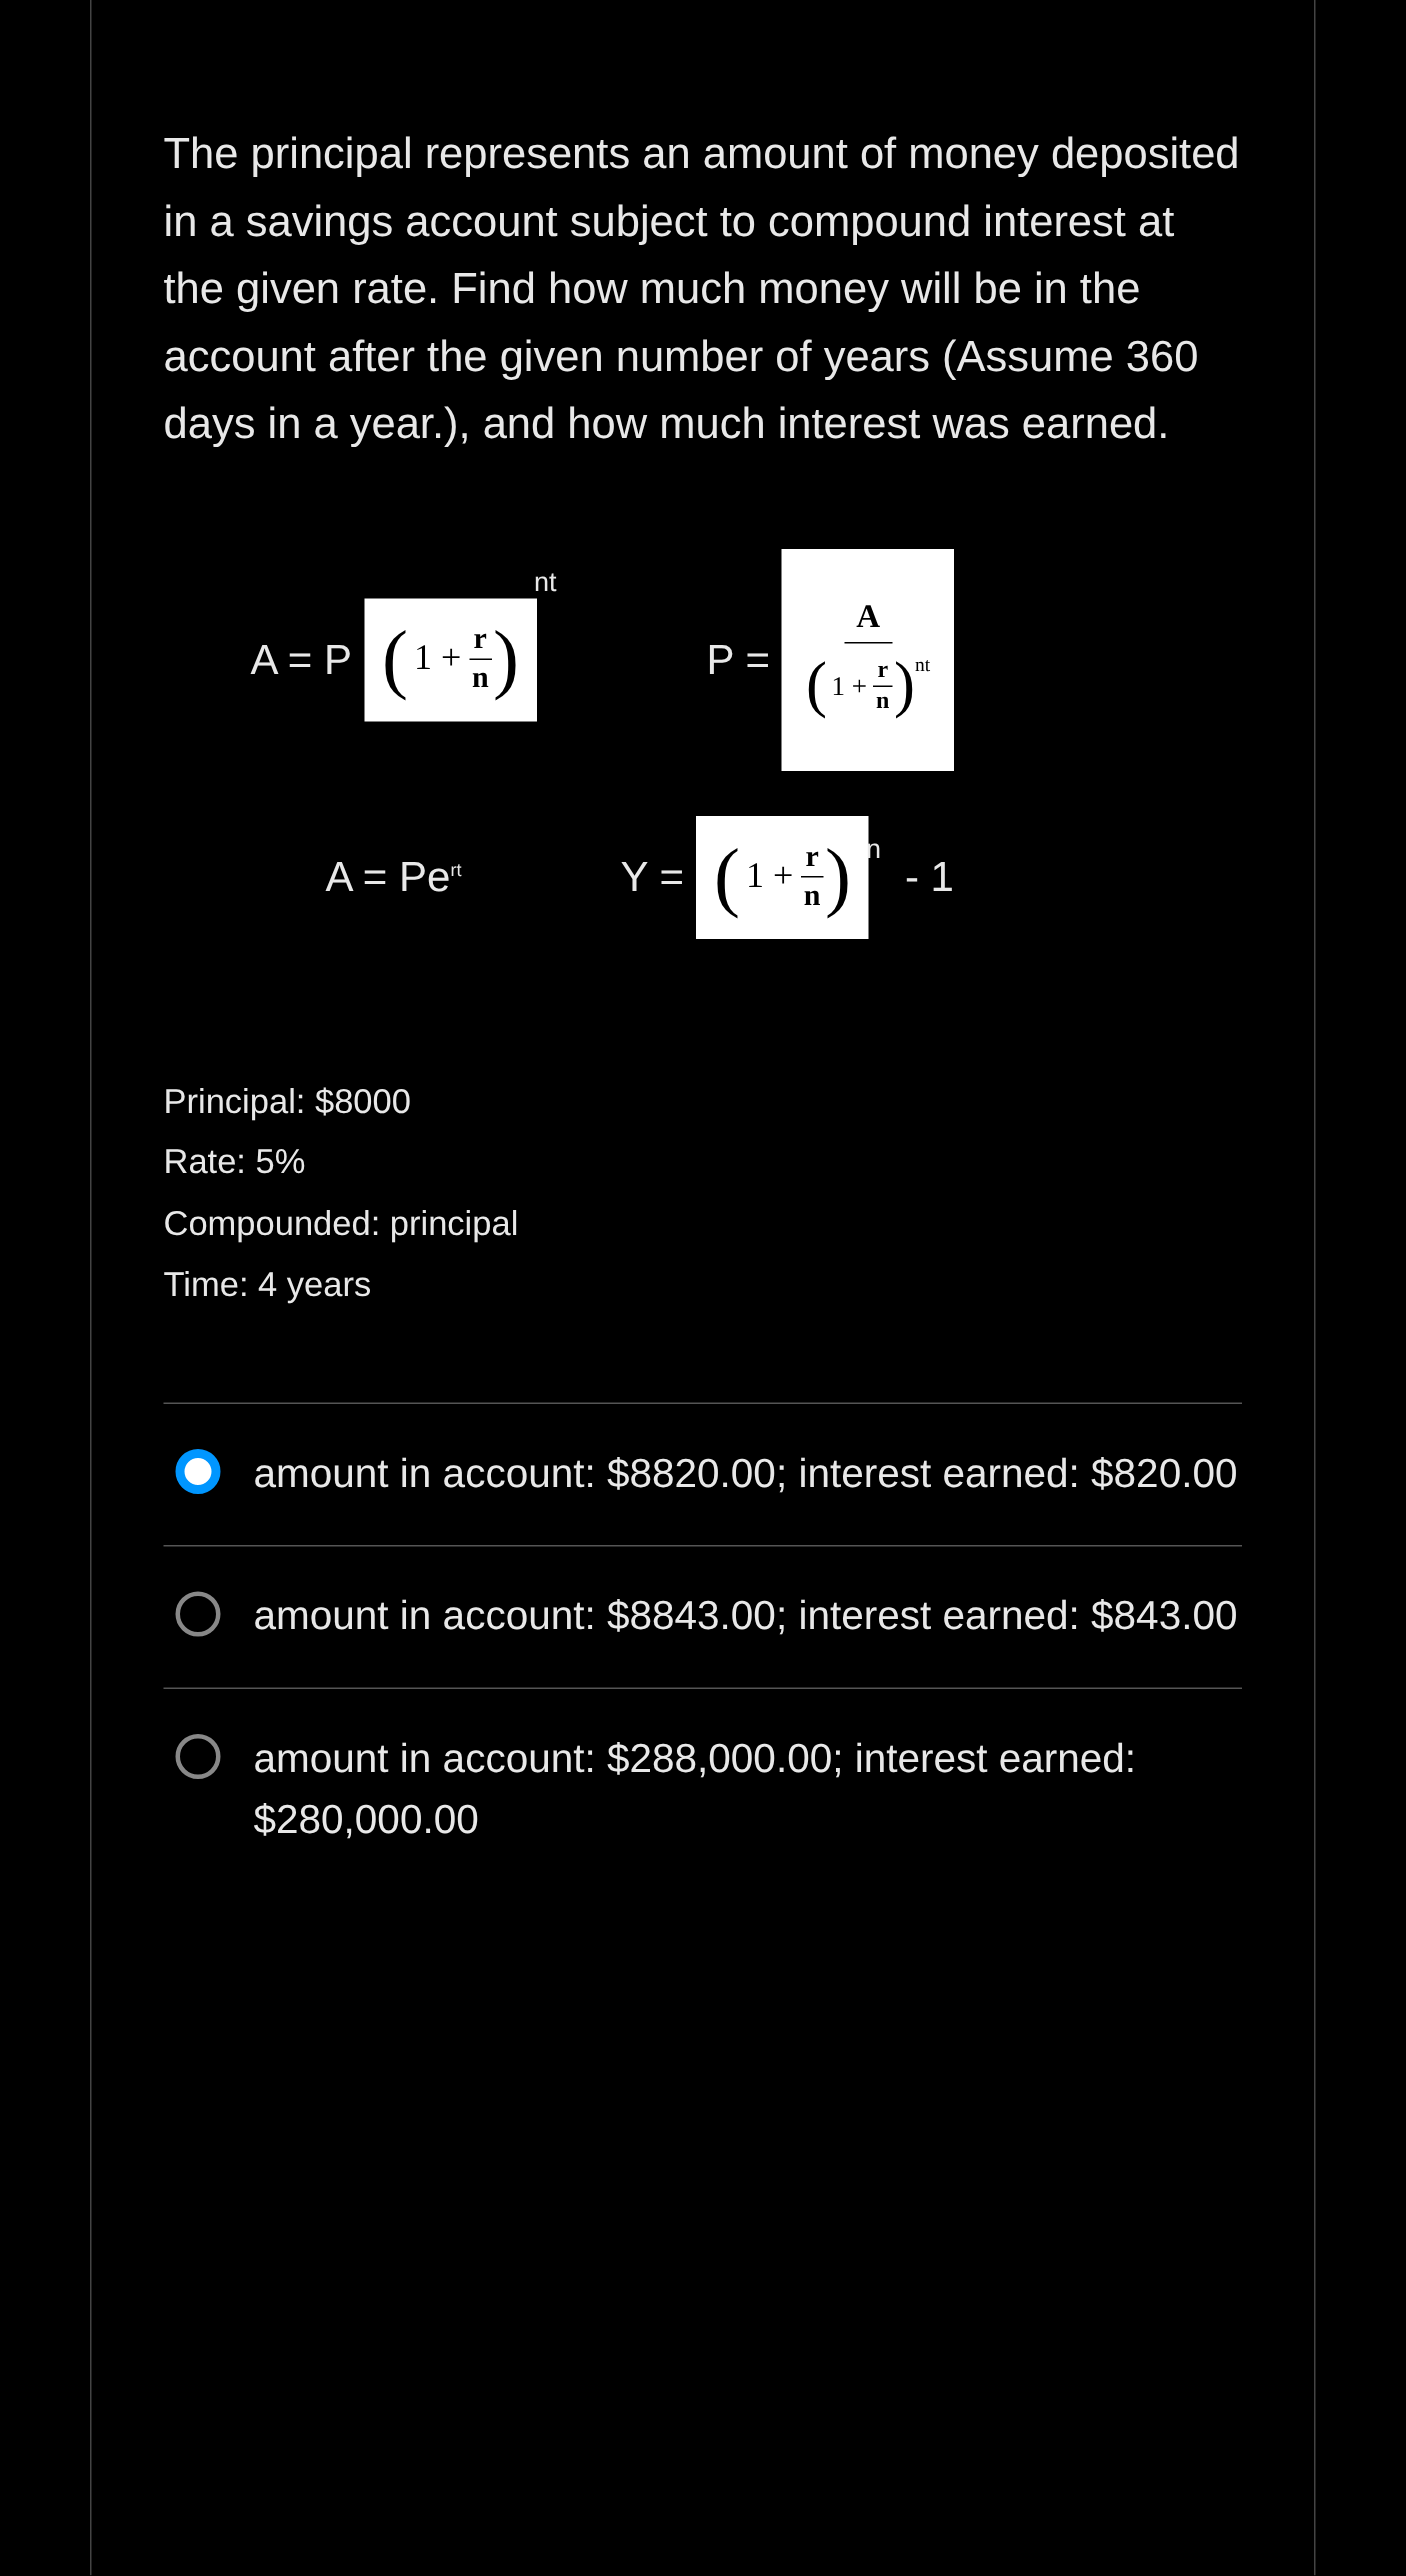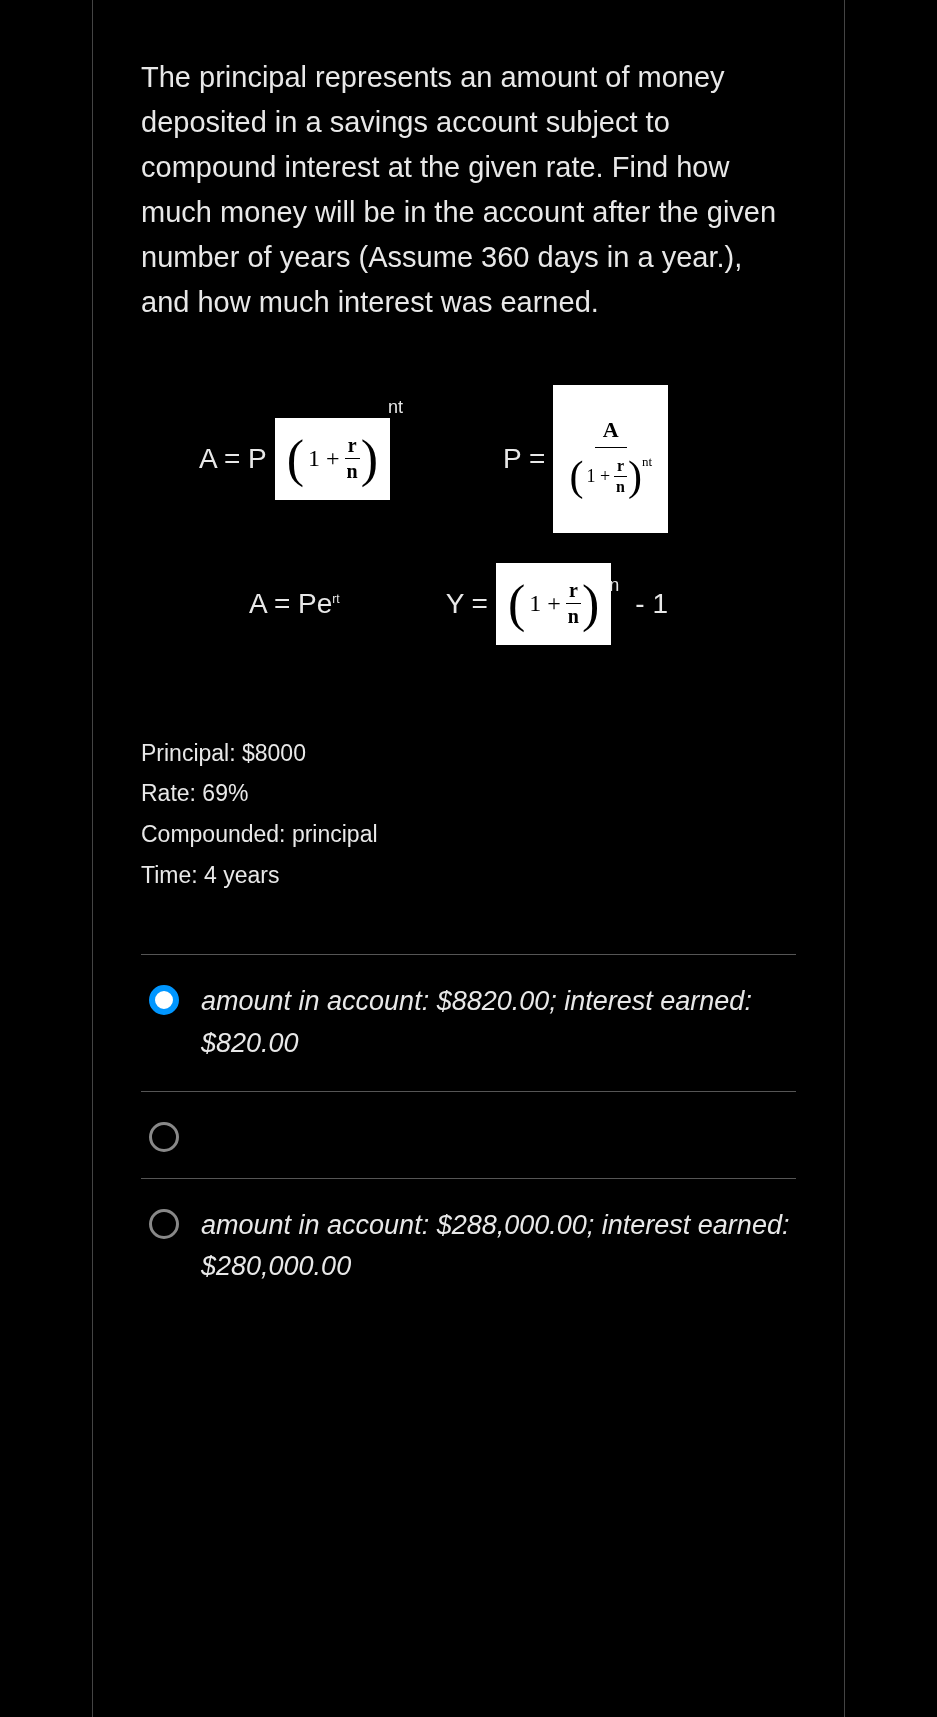--- a/index.html
+++ b/index.html
@@ -11,22 +11,22 @@
       background: #000;
       font-family: -apple-system, BlinkMacSystemFont, 'Segoe UI', Arial, sans-serif;
       color: #e8e8e8;
       width: 937px;
       min-height: 1717px;
       padding: 0;
     }
     .container {
       border-left: 1px solid #444;
       border-right: 1px solid #444;
-      margin: 0 92px;
-      padding: 55px 48px 60px 48px;
+      margin: 0 60px;
+      padding: 81px 48px 60px 48px;
       min-height: 1717px;
     }
     .question-text {
       font-size: 29px;
       line-height: 1.55;
       font-weight: 300;
       margin-bottom: 60px;
     }
     .formulas {
       margin-bottom: 90px;
@@ -104,21 +104,20 @@
     .options {
       border-top: 1px solid #555;
     }
     .option {
       display: flex;
       align-items: flex-start;
       padding: 26px 0 26px 8px;
       border-bottom: 1px solid #555;
       gap: 22px;
       cursor: pointer;
-      font-style: italic;
     }
     .option:last-child {
       border-bottom: none;
     }
     .radio {
       flex-shrink: 0;
       width: 30px;
       height: 30px;
       border-radius: 50%;
       margin-top: 4px;
@@ -224,32 +223,33 @@
         </span>
       </span>
       <span class="formula-label" style="font-size:18px;margin-left:-2px;align-self:flex-start;margin-top:12px;">n</span>
       <span class="formula-label"> - 1</span>
     </div>
 
   </div>
 
   <div class="givens">
     <p>Principal: $8000</p>
-    <p>Rate: 69%</p>
+    <p>Rate: 5%</p>
     <p>Compounded: principal</p>
     <p>Time: 4 years</p>
   </div>
 
   <div class="options">
     <div class="option">
       <div class="radio selected"></div>
       <div class="option-text">amount in account: $8820.00; interest earned: $820.00</div>
     </div>
     <div class="option">
       <div class="radio unselected"></div>
+      <div class="option-text">amount in account: $8843.00; interest earned: $843.00</div>
     </div>
     <div class="option">
       <div class="radio unselected"></div>
       <div class="option-text">amount in account: $288,000.00; interest earned: $280,000.00</div>
     </div>
   </div>
 
 </div>
 
 </body></html>

